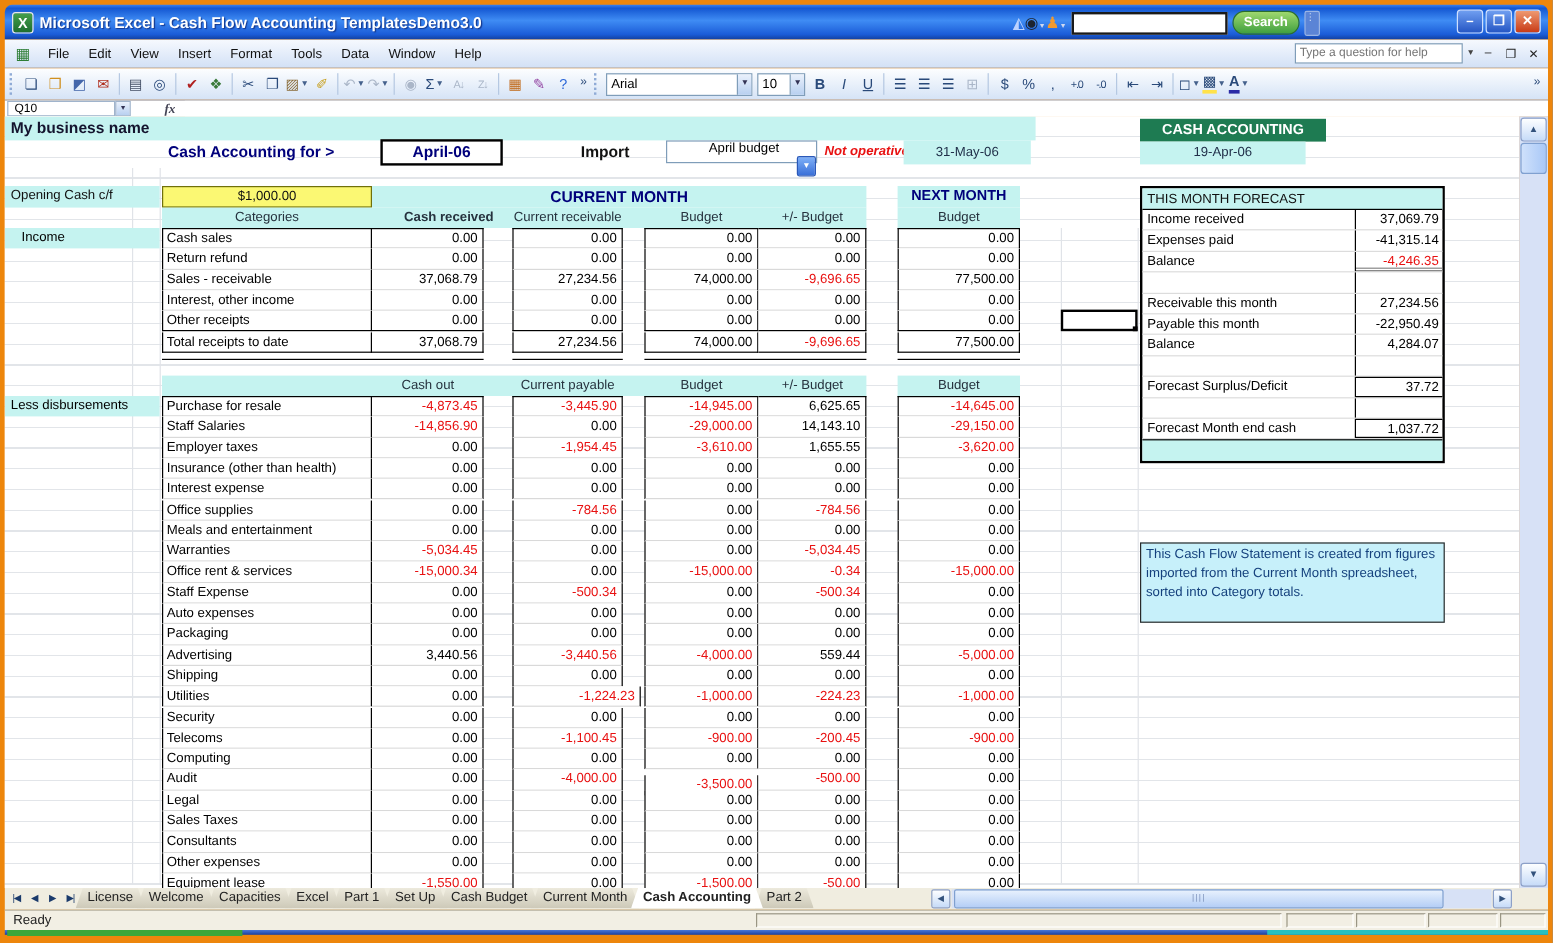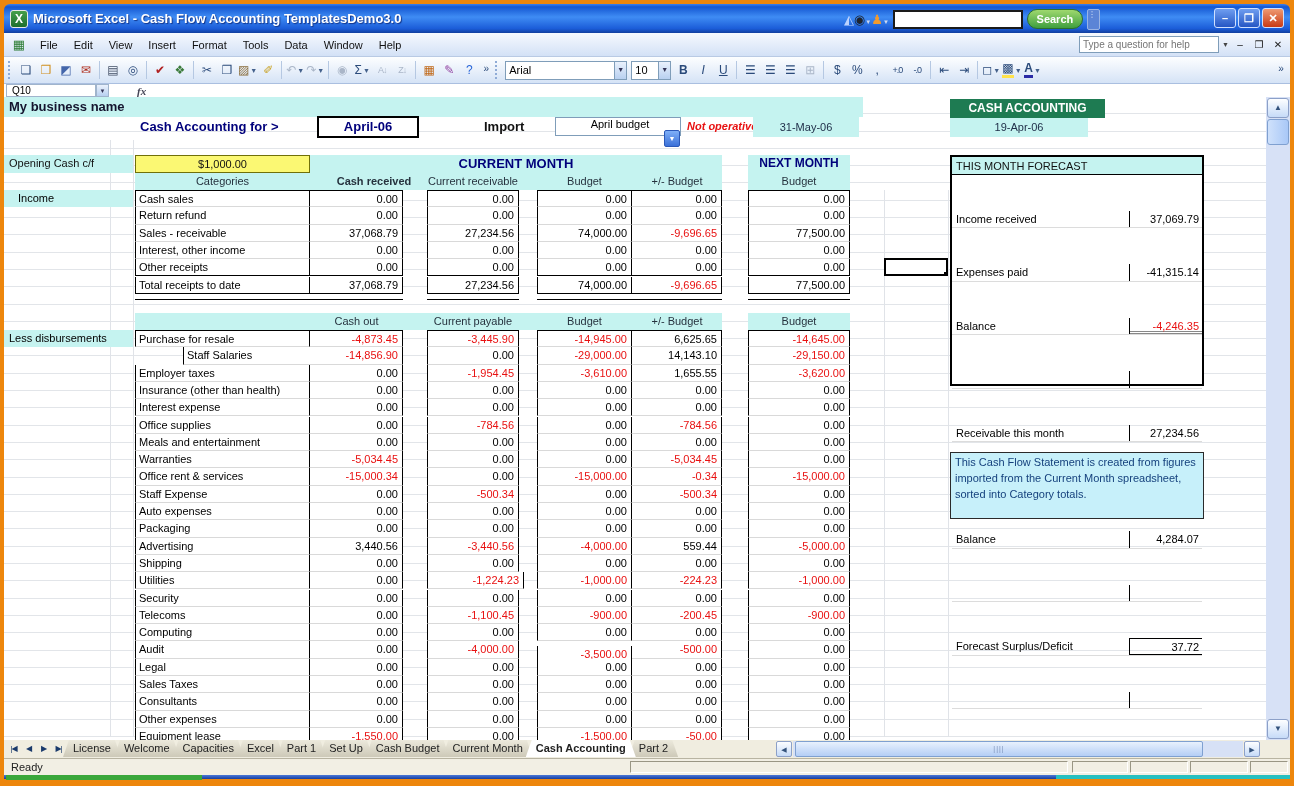--- a/index.html
+++ b/index.html
@@ -111,21 +111,21 @@
   .bt { border-top:1px solid #000; } .bbk { border-bottom:1px solid #000; }
   .dline { position:absolute; height:1px; background:#000; }
 
   .active-cell { position:absolute; left:880px; top:161.4px; width:64px; height:18px; border:2px solid #000; background:#fff; }
   .active-cell .handle { position:absolute; right:-2px; bottom:-2px; width:4px; height:4px; background:#000; }
 
   .panel { position:absolute; left:946px; top:58px; width:254px; height:231px; border:2px solid #000; background:#fff;
     display:flex; flex-direction:column; }
   .panel-title { height:18px; background:#c5f3f0; border-bottom:1px solid #000; font-size:11px; line-height:18px;
     padding-left:4px; color:#111; }
-  .frow { height:17.4px; display:flex; border-bottom:1px solid #dcdcdc; font-size:11px; line-height:16px;margin-top:36px; }
+  .frow { height:17.4px; display:flex; border-bottom:1px solid #dcdcdc; font-size:11px; line-height:16px; }
   .frow .fl { flex:1; border-right:1px solid #000; padding-left:4px; white-space:nowrap; overflow:hidden; }
   .frow .fv { width:72px; text-align:right; padding-right:3px; }
   .frow.dbl .fv { border-bottom:3px double #888; }
   .frow.box .fv { border-top:1px solid #000; border-bottom:1px solid #000; }
   .panel-foot { flex:1; background:#c5f3f0; border-top:1px solid #000; }
 
   .note { position:absolute; left:946px; top:355px; width:254px; height:67px; background:#c7f0fa; border:1px solid #2a2a2a;
     font-size:11px; line-height:16px; color:#15417d; padding:1px 4px; }
 
   
@@ -492,21 +492,21 @@
       <div class="dline" style="left: 131px; width: 268px; top: 201.5px;"></div>
       <div class="dline" style="left: 423px; width: 92px; top: 201.5px;"></div>
       <div class="dline" style="left: 533px; width: 185px; top: 201.5px;"></div>
       <div class="dline" style="left: 744px; width: 102px; top: 201.5px;"></div>
       <div class="cell lab bl br bt" style="left: 131px; width: 175px; top: 233px; height: 17.3px;">Purchase for resale</div>
       <div class="cell num br bt neg" style="left: 306px; width: 93px; top: 233px; height: 17.3px;">-4,873.45</div>
       <div class="cell num bl br bt neg" style="left: 423px; width: 92px; top: 233px; height: 17.3px;">-3,445.90</div>
       <div class="cell num bl br bt neg" style="left: 533px; width: 95px; top: 233px; height: 17.3px;">-14,945.00</div>
       <div class="cell num br bt" style="left: 628px; width: 90px; top: 233px; height: 17.3px;">6,625.65</div>
       <div class="cell num bl br bt neg" style="left: 744px; width: 102px; top: 233px; height: 17.3px;">-14,645.00</div>
-      <div class="cell lab bl br" style="left: 131px; width: 175px; top: 250.3px; height: 17.3px; margin-left: 48px;">Staff Salaries</div>
+      <div class="cell lab bl br" style="left: 131px; width: 175px; top: 250.3px; height: 17.3px;">Staff Salaries</div>
       <div class="cell num br neg" style="left: 306px; width: 93px; top: 250.3px; height: 17.3px;">-14,856.90</div>
       <div class="cell num bl br" style="left: 423px; width: 92px; top: 250.3px; height: 17.3px;">0.00</div>
       <div class="cell num bl br neg" style="left: 533px; width: 95px; top: 250.3px; height: 17.3px;">-29,000.00</div>
       <div class="cell num br" style="left: 628px; width: 90px; top: 250.3px; height: 17.3px;">14,143.10</div>
       <div class="cell num bl br neg" style="left: 744px; width: 102px; top: 250.3px; height: 17.3px;">-29,150.00</div>
       <div class="cell lab bl br" style="left: 131px; width: 175px; top: 267.6px; height: 17.3px;">Employer taxes</div>
       <div class="cell num br" style="left: 306px; width: 93px; top: 267.6px; height: 17.3px;">0.00</div>
       <div class="cell num bl br neg" style="left: 423px; width: 92px; top: 267.6px; height: 17.3px;">-1,954.45</div>
       <div class="cell num bl br neg" style="left: 533px; width: 95px; top: 267.6px; height: 17.3px;">-3,610.00</div>
       <div class="cell num br" style="left: 628px; width: 90px; top: 267.6px; height: 17.3px;">1,655.55</div>
@@ -572,21 +572,21 @@
       <div class="cell num br" style="left: 628px; width: 90px; top: 440.6px; height: 17.3px;">559.44</div>
       <div class="cell num bl br neg" style="left: 744px; width: 102px; top: 440.6px; height: 17.3px;">-5,000.00</div>
       <div class="cell lab bl br" style="left: 131px; width: 175px; top: 457.9px; height: 17.3px;">Shipping</div>
       <div class="cell num br" style="left: 306px; width: 93px; top: 457.9px; height: 17.3px;">0.00</div>
       <div class="cell num bl br" style="left: 423px; width: 92px; top: 457.9px; height: 17.3px;">0.00</div>
       <div class="cell num bl br" style="left: 533px; width: 95px; top: 457.9px; height: 17.3px;">0.00</div>
       <div class="cell num br" style="left: 628px; width: 90px; top: 457.9px; height: 17.3px;">0.00</div>
       <div class="cell num bl br" style="left: 744px; width: 102px; top: 457.9px; height: 17.3px;">0.00</div>
       <div class="cell lab bl br" style="left: 131px; width: 175px; top: 475.2px; height: 17.3px;">Utilities</div>
       <div class="cell num br" style="left: 306px; width: 93px; top: 475.2px; height: 17.3px;">0.00</div>
-      <div class="cell num bl br neg" style="left: 423px; width: 97px; top: 475.2px; height: 17.3px;">-1,224.23</div>
+      <div class="cell num bl br neg" style="left: 423px; width: 107px; top: 475.2px; height: 17.3px;">-1,224.23</div>
       <div class="cell num bl br neg" style="left: 533px; width: 95px; top: 475.2px; height: 17.3px;">-1,000.00</div>
       <div class="cell num br neg" style="left: 628px; width: 90px; top: 475.2px; height: 17.3px;">-224.23</div>
       <div class="cell num bl br neg" style="left: 744px; width: 102px; top: 475.2px; height: 17.3px;">-1,000.00</div>
       <div class="cell lab bl br" style="left: 131px; width: 175px; top: 492.5px; height: 17.3px;">Security</div>
       <div class="cell num br" style="left: 306px; width: 93px; top: 492.5px; height: 17.3px;">0.00</div>
       <div class="cell num bl br" style="left: 423px; width: 92px; top: 492.5px; height: 17.3px;">0.00</div>
       <div class="cell num bl br" style="left: 533px; width: 95px; top: 492.5px; height: 17.3px;">0.00</div>
       <div class="cell num br" style="left: 628px; width: 90px; top: 492.5px; height: 17.3px;">0.00</div>
       <div class="cell num bl br" style="left: 744px; width: 102px; top: 492.5px; height: 17.3px;">0.00</div>
       <div class="cell lab bl br" style="left: 131px; width: 175px; top: 509.8px; height: 17.3px;">Telecoms</div>

